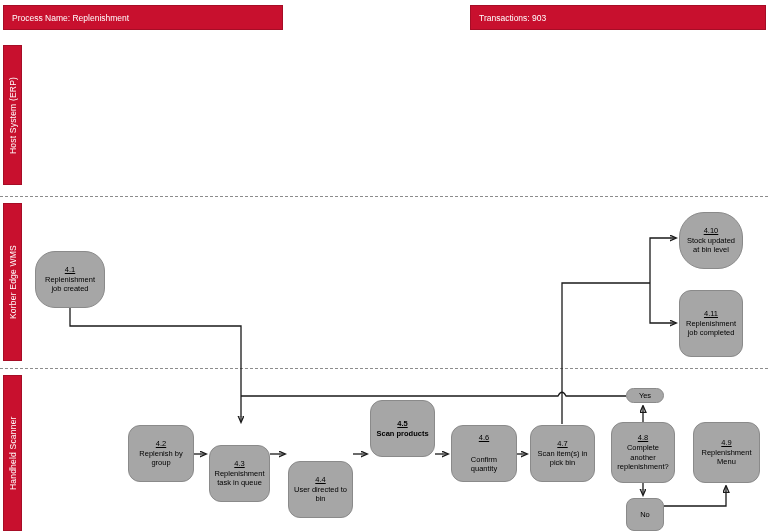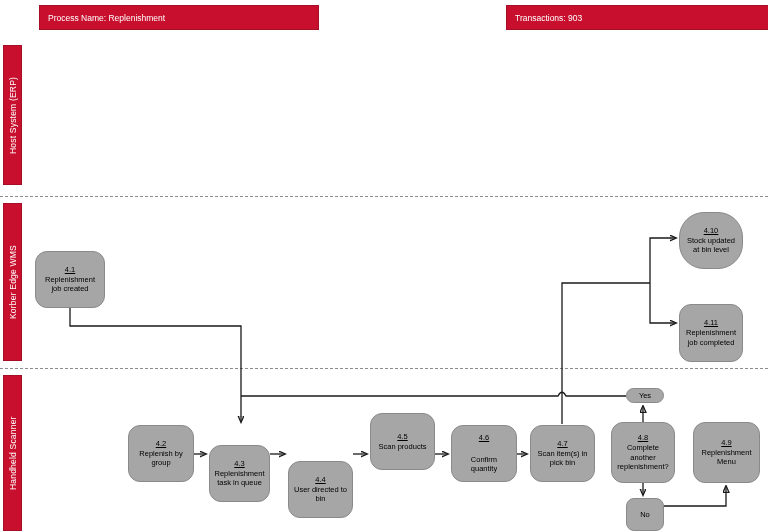--- a/index.html
+++ b/index.html
@@ -4,21 +4,21 @@
 <style>
   html,body{margin:0;padding:0;background:#fff;}
   .canvas{
     position:relative;width:768px;height:532px;background:#fff;overflow:hidden;
     font-family:"Liberation Sans",sans-serif;
   }
   
   .hbar{
     position:absolute;top:5px;height:25px;background:var(--red,#c8102e);
     color:#fff;font-size:8.5px;display:flex;align-items:center;
-    padding-left:8px;box-sizing:border-box;border:1px solid #a60d26;margin-left:36px;
+    padding-left:8px;box-sizing:border-box;border:1px solid #a60d26;
   }
   #hbar-left{left:3px;width:280px;}
   #hbar-right{left:470px;width:296px;}
   
   .lanebar{
     position:absolute;left:3px;width:19px;background:var(--red,#c8102e);
     color:#fff;font-size:8.5px;display:flex;align-items:center;justify-content:center;
     writing-mode:vertical-rl;transform:rotate(180deg);border:1px solid #a60d26;
     box-sizing:border-box;letter-spacing:.2px;
   }
@@ -40,27 +40,27 @@
     color:#000;font-size:7.5px;line-height:1.3;padding:2px;
   }
   .node .num{text-decoration:underline;}
   .node .lbl{white-space:pre-line;}
   .pill{
     position:absolute;background:var(--gray,#a6a6a6);border:1px solid #8a8a8a;
     border-radius:8px;box-sizing:border-box;display:flex;align-items:center;
     justify-content:center;color:#000;font-size:7.5px;
   }
   
-  #n41 {left:35px; top:251px;width:70px;height:57px;}
+  #n41 {left:35px; top:251px;width:70px;height:57px;border-radius:20px;}
   #n410{left:679px;top:212px;width:64px;height:57px;border-radius:25px;}
-  #n411{left:679px;top:304px;width:64px;height:58px;}
+  #n411{left:679px;top:290px;width:64px;height:67px;}
   #n42 {left:128px;top:425px;width:66px;height:57px;}
   #n43 {left:209px;top:425px;width:61px;height:57px;margin-top:20px;}
   #n44 {left:288px;top:425px;width:65px;height:57px;margin-top:36px;}
-  #n45 {left:370px;top:413px;width:65px;height:57px;}
+  #n45 {left:370px;top:400px;width:65px;height:57px;font-weight:bold;}
   #n46 {left:451px;top:425px;width:66px;height:57px;gap:12px;}
   #n47 {left:530px;top:425px;width:65px;height:57px;}
   #n48 {left:611px;top:422px;width:64px;height:61px;}
   #n49 {left:693px;top:422px;width:67px;height:61px;}
   #pill-yes{left:626px;top:388px;width:38px;height:15px;}
   #pill-no {left:626px;top:498px;width:38px;height:33px;}
 </style>
 </head>
 <body>
 

